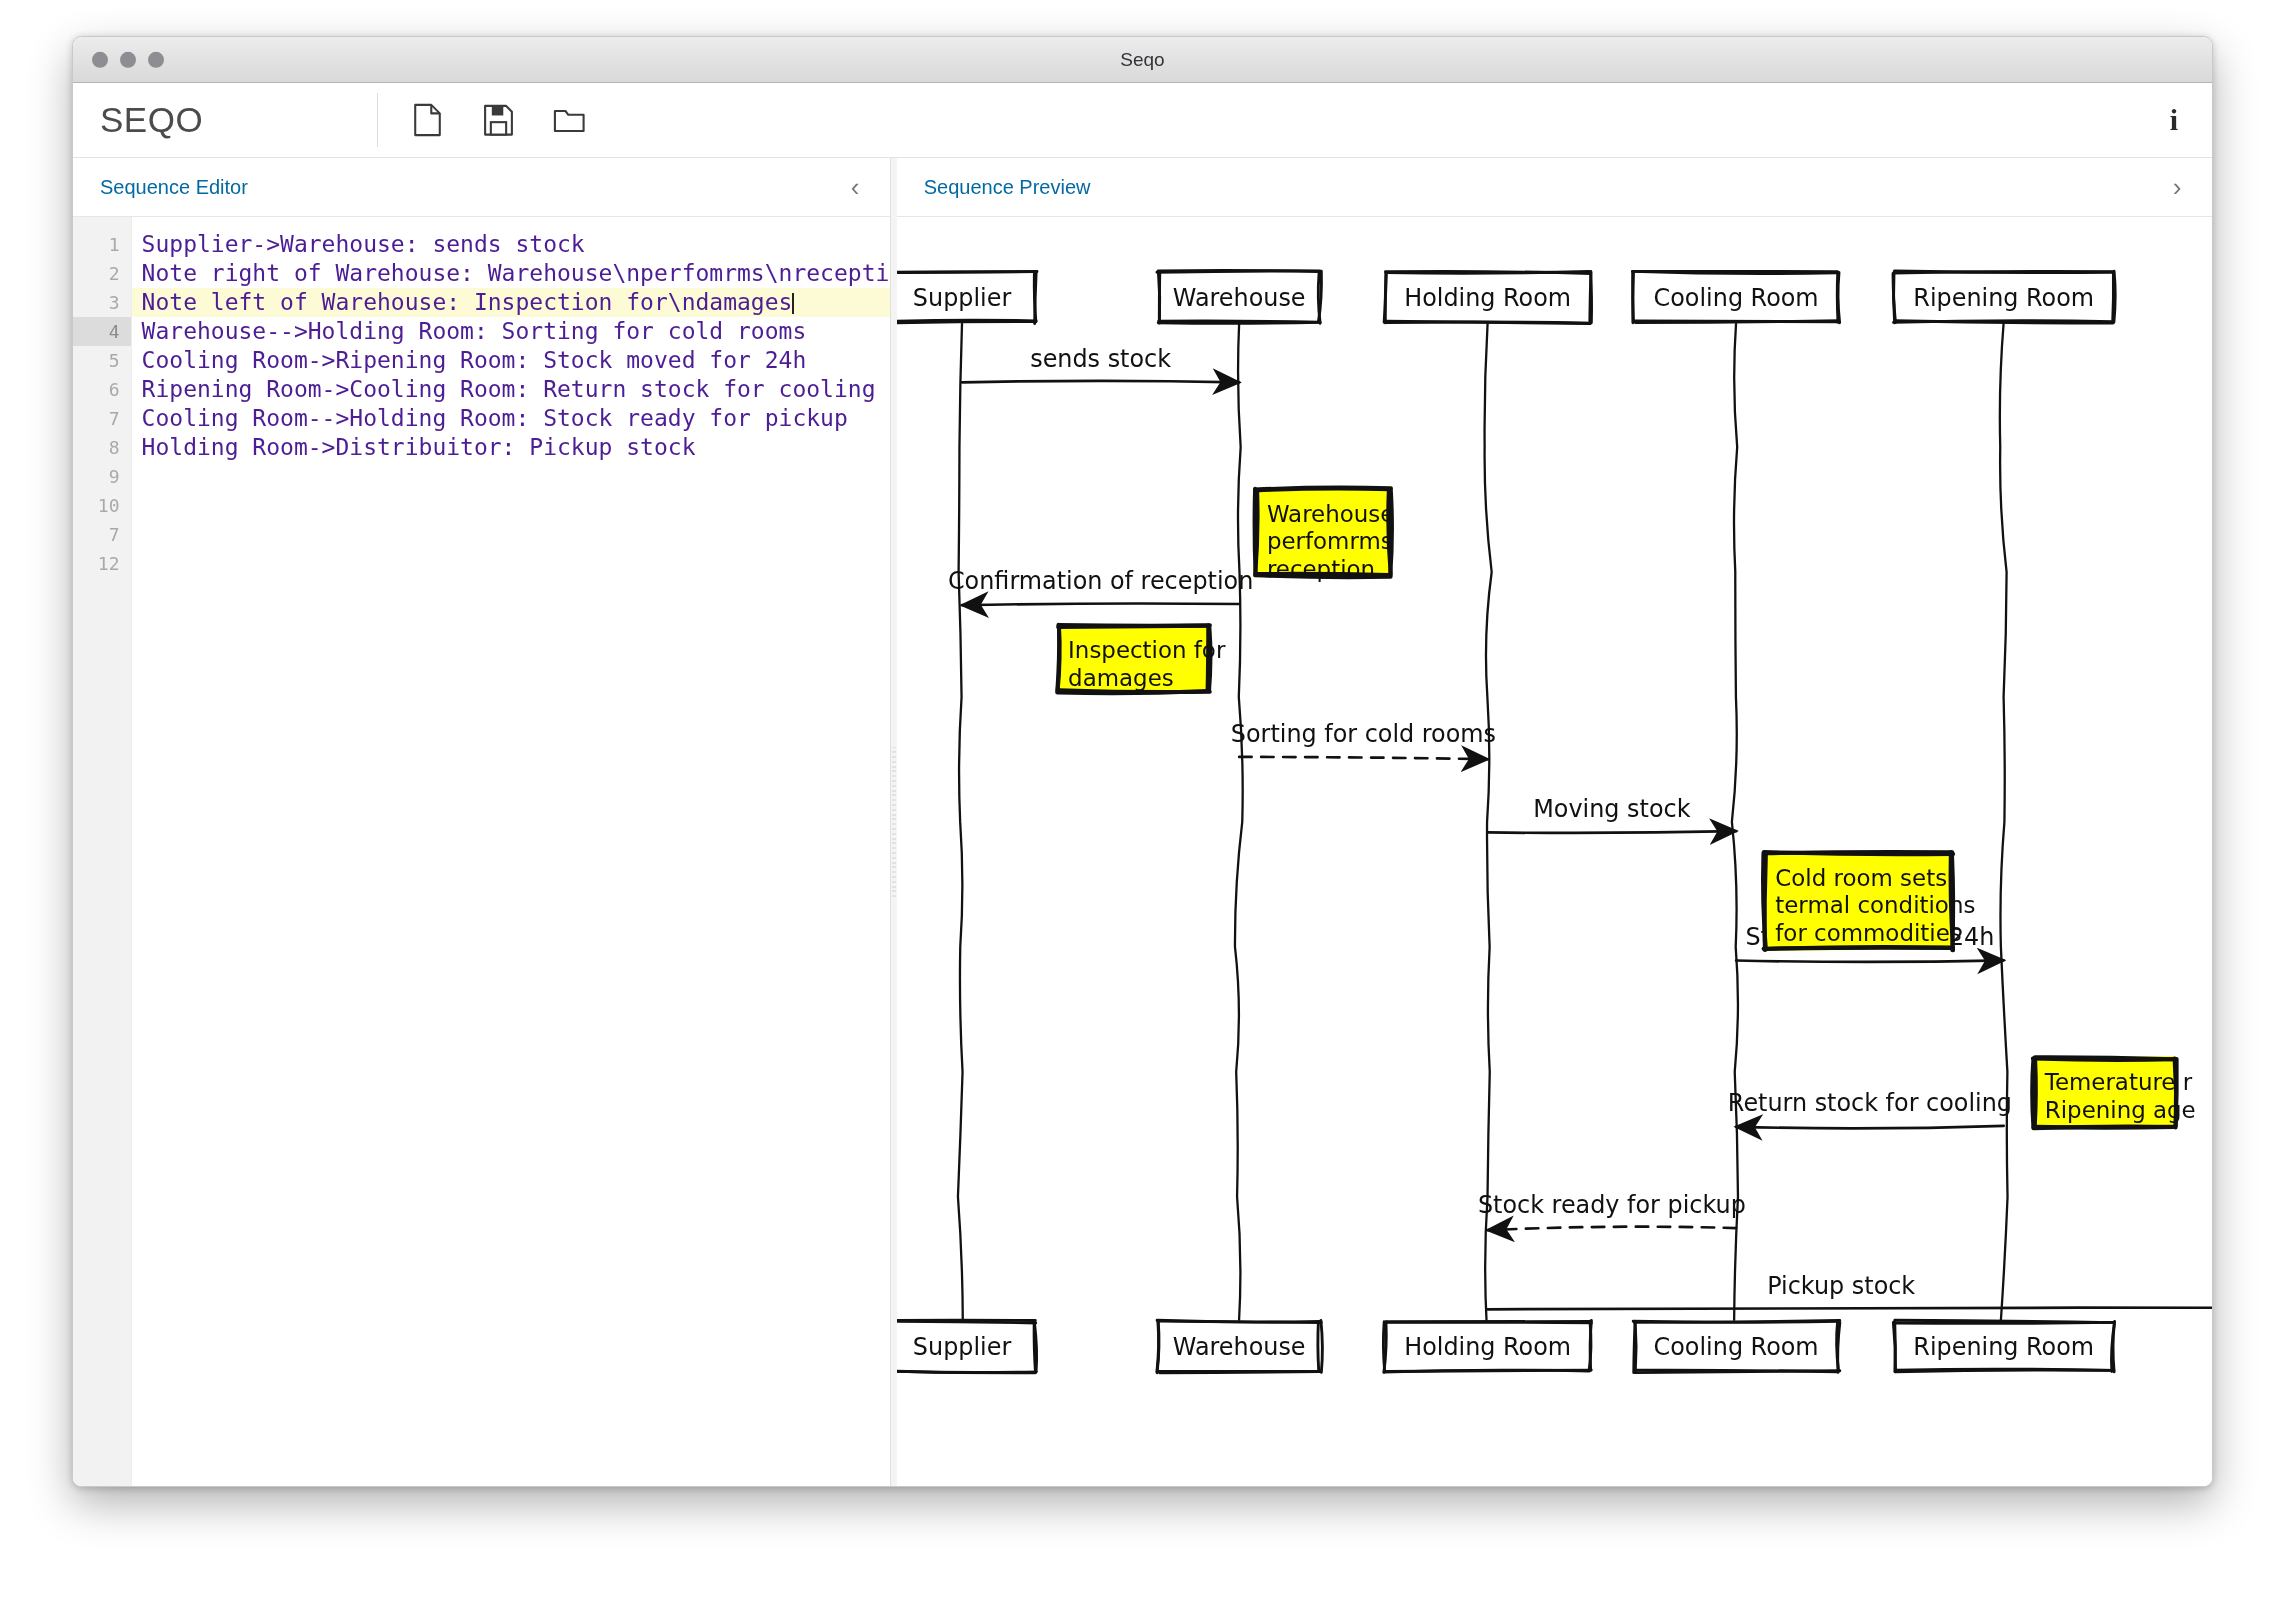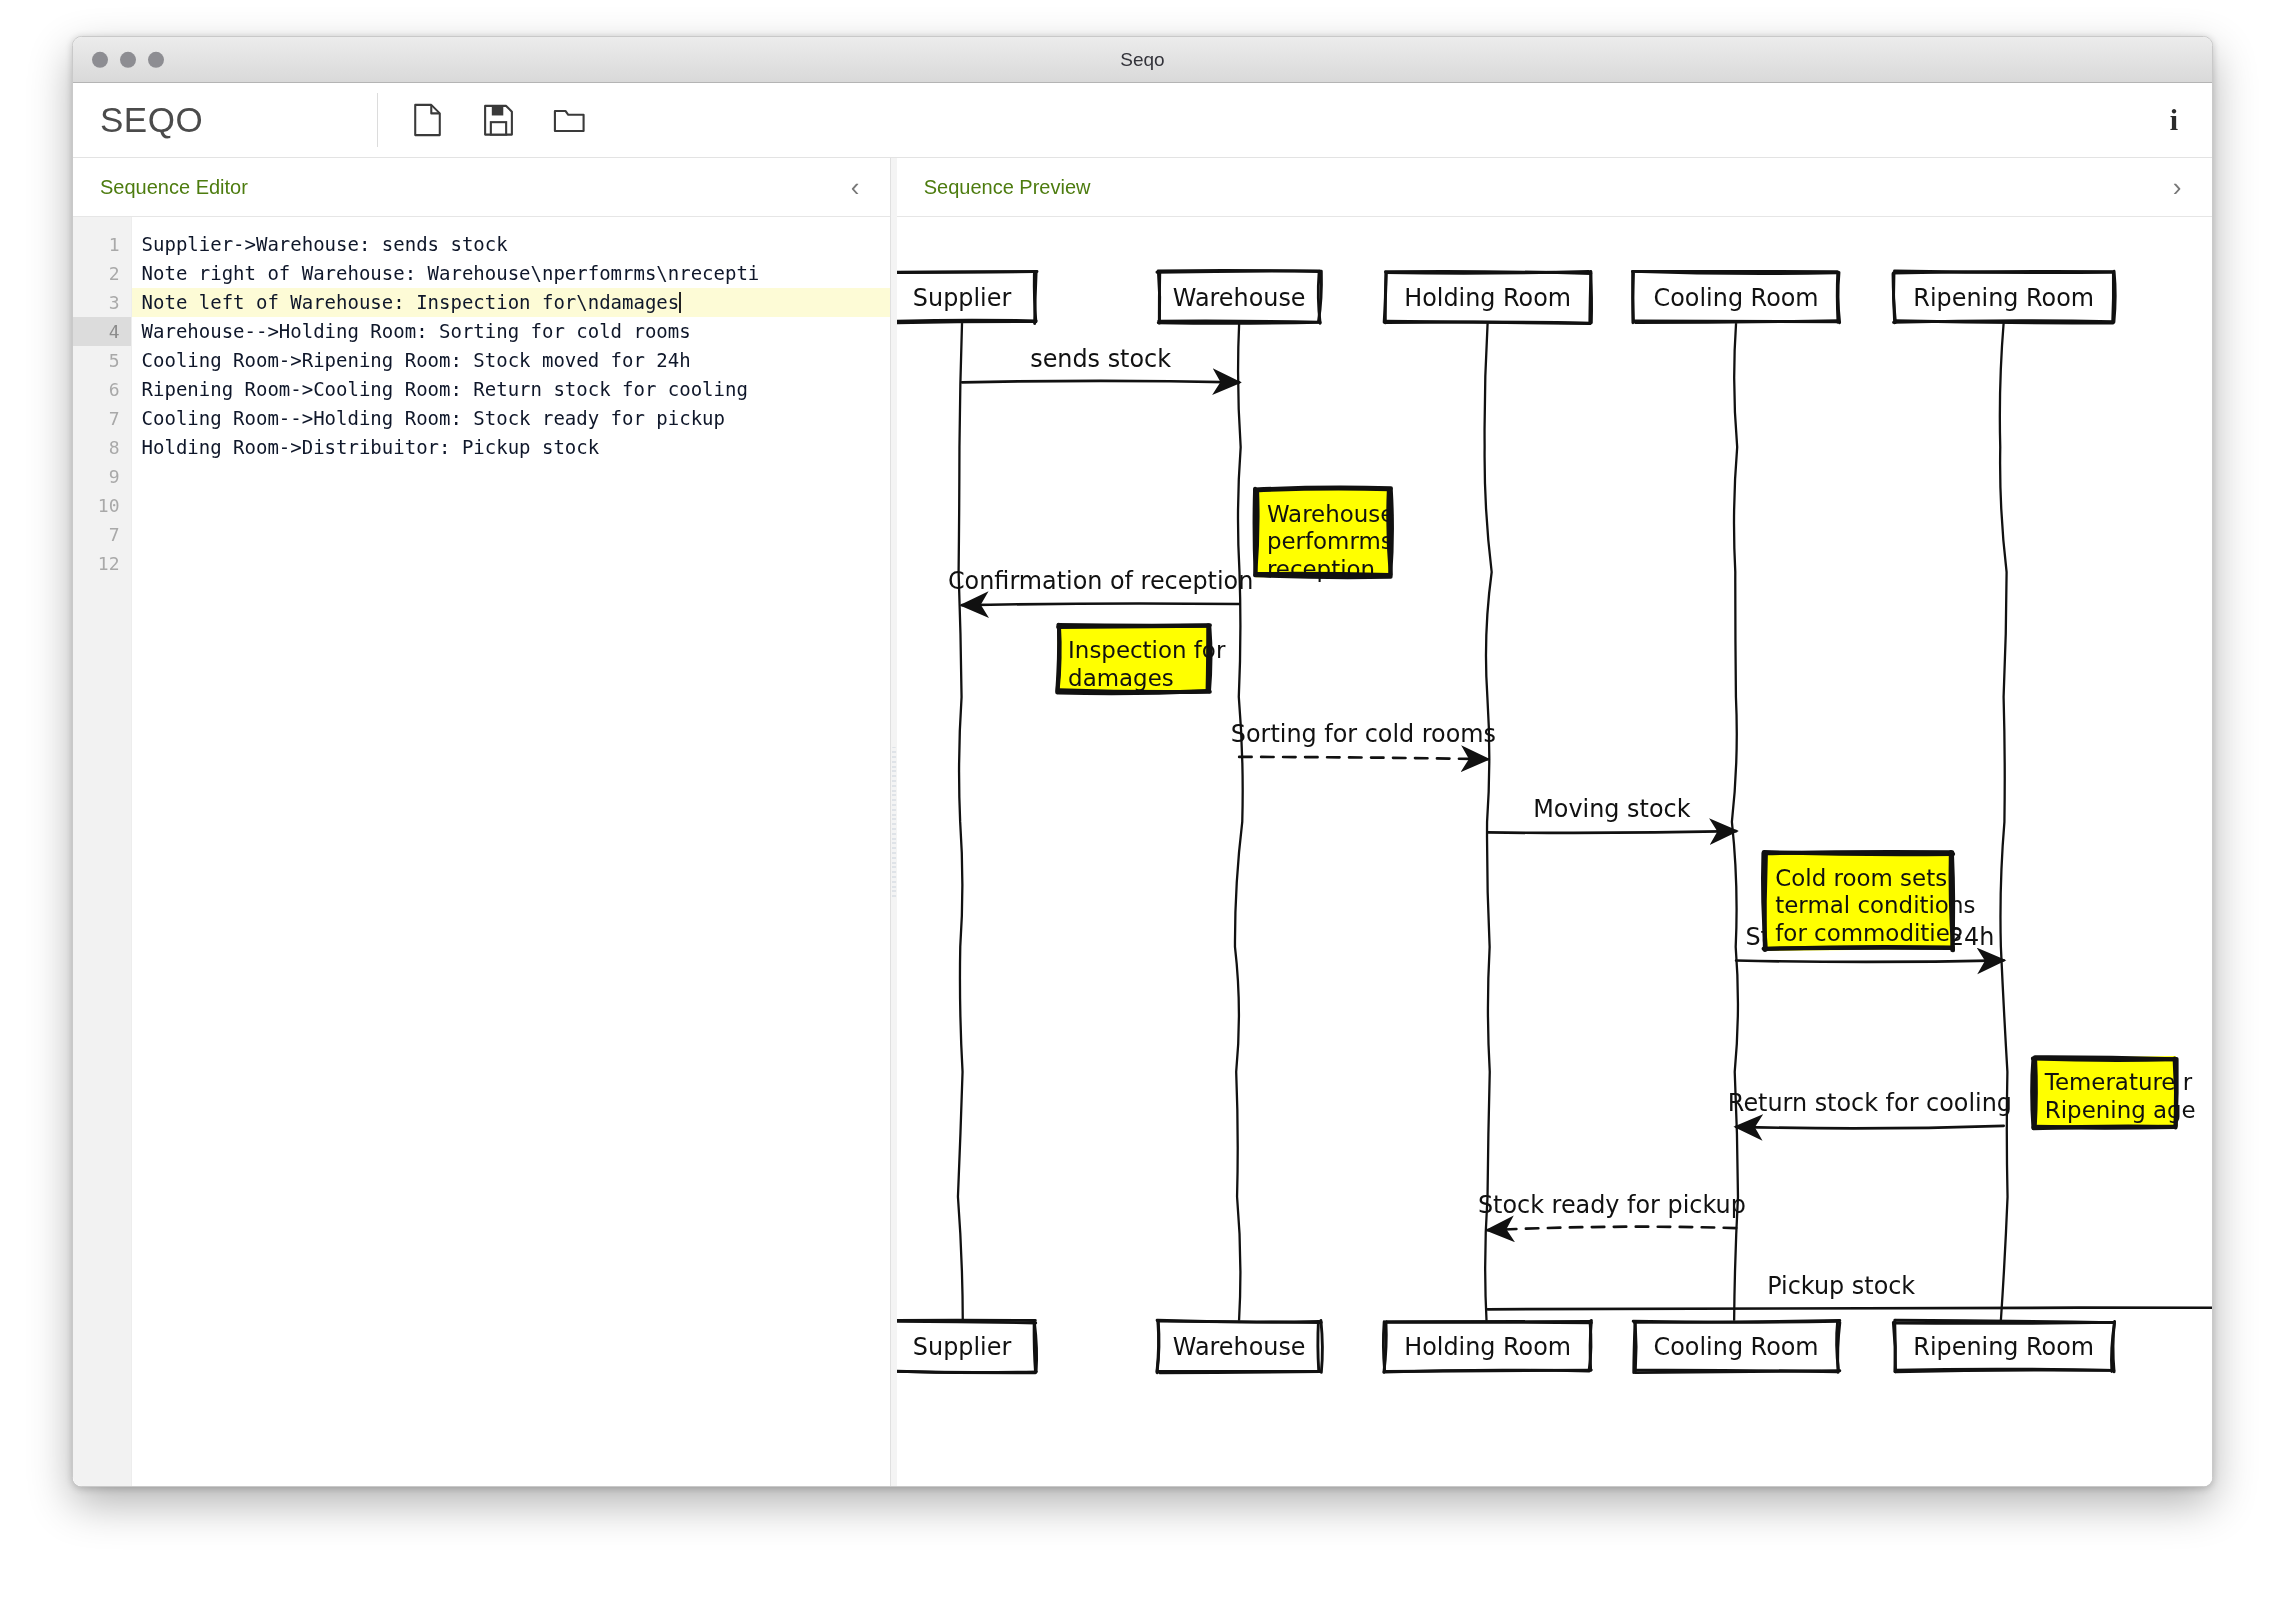--- a/index.html
+++ b/index.html
@@ -118,21 +118,21 @@
   }
 
   .pane-header {
     height: 59px;
     display: flex; align-items: center;
     padding: 0 25px 0 27px;
     border-bottom: 1px solid #e6e6e6;
     background: #ffffff;
     flex: none;
   }
-  .pane-title { font-size: 20px; color: #4d7c0f; }
+  .pane-title { font-size: 20px; color: #0369a1; }
   .chev {
     margin-left: auto;
     font-size: 26px; color: #787878;
     line-height: 1;
     cursor: pointer;
     padding: 0 5.7px;
   }
 
   
   .editor-wrap {
@@ -161,22 +161,22 @@
   .code {
     flex: 1;
     padding-top: 13.4px;
     overflow: hidden;
     position: relative;
   }
   .code .cl {
     height: 29px; line-height: 29px;
     padding-left: 9.6px;
     font-family: "DejaVu Sans Mono", monospace;
-    font-size: 19px;
-    color: #0f172a;
+    font-size: 23px;
+    color: #4c1d95;
     white-space: pre;
   }
   .code .cl.active {
     background: #fdfbd6;
     position: relative;
   }
   .caret {
     display: inline-block;
     width: 1.9px; height: 21px;
     background: #222;

